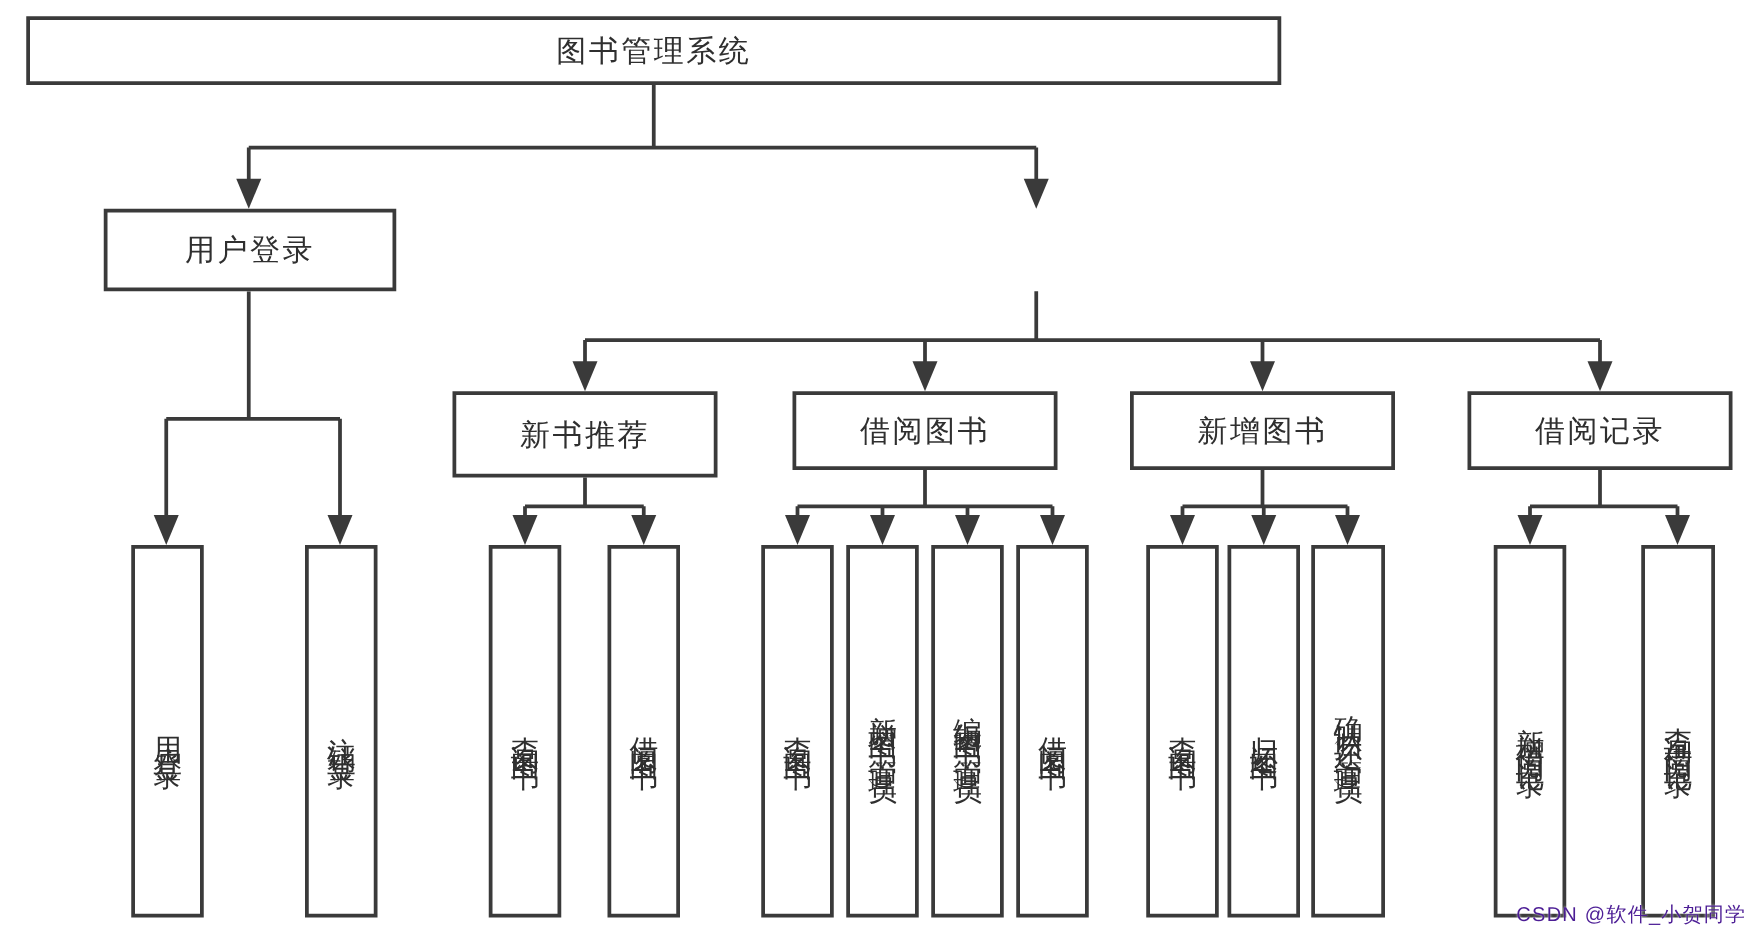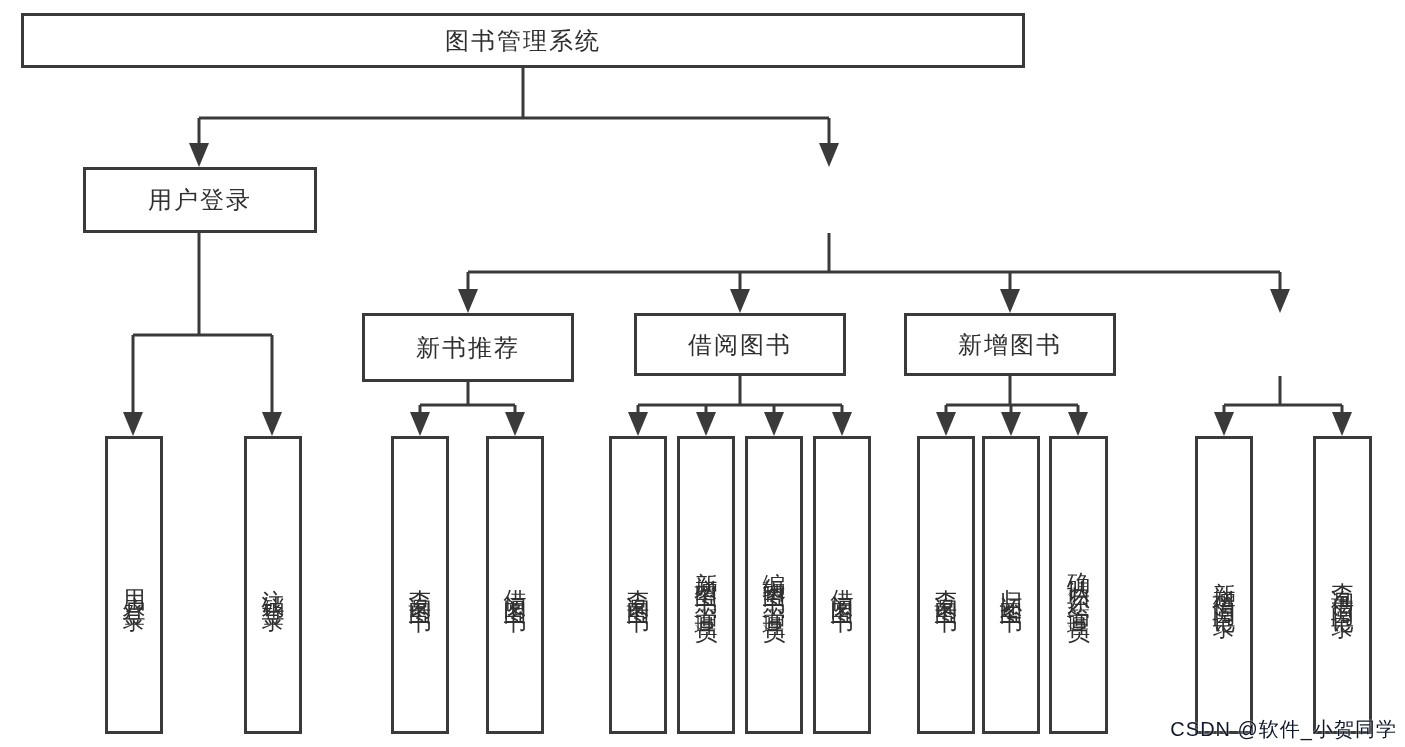--- a/index.html
+++ b/index.html
@@ -32,23 +32,23 @@
     writing-mode:vertical-rl;
     text-orientation:mixed;
     font-size:23px;
     letter-spacing:7px;
     line-height:1;
   }
   .watermark{
     position:absolute;
     right:8px;
     bottom:4px;
-    font-size:20px;
+    font-size:16px;
     letter-spacing:1px;
-    color:#0f172a;
+    color:#4c1d95;
     z-index:3;
     white-space:nowrap;
     text-shadow:0 0 2px #ffffff;
   }
 </style>
 </head>
 <body>
 
 <div class="canvas">
 
@@ -83,20 +83,21 @@
       </g>
   </svg>
 
   <div class="node h" style="left:21px;top:13px;width:1004px;height:55px">图书管理系统</div>
 
   <div class="node h" style="left:83px;top:167px;width:234px;height:66px">用户登录</div>
 
   <div class="node h" style="left:362px;top:313px;width:212px;height:69px">新书推荐</div>
   <div class="node h" style="left:634px;top:313px;width:212px;height:63px">借阅图书</div>
   <div class="node h" style="left:904px;top:313px;width:212px;height:63px">新增图书</div>
+  <div class="node h" style="left:1174px;top:313px;width:212px;height:63px">借阅记录</div>
 
   <div class="node v" style="left:105px;top:436px;width:58px;height:298px">用户登录</div>
   <div class="node v" style="left:244px;top:436px;width:58px;height:298px">注销登录</div>
 
   <div class="node v" style="left:391px;top:436px;width:58px;height:298px">查询图书</div>
   <div class="node v" style="left:486px;top:436px;width:58px;height:298px">借阅图书</div>
 
   <div class="node v" style="left:609px;top:436px;width:58px;height:298px">查询图书</div>
   <div class="node v" style="left:677px;top:436px;width:58px;height:298px">新增图书（管理员）</div>
   <div class="node v" style="left:745px;top:436px;width:58px;height:298px">编辑图书（管理员）</div>

